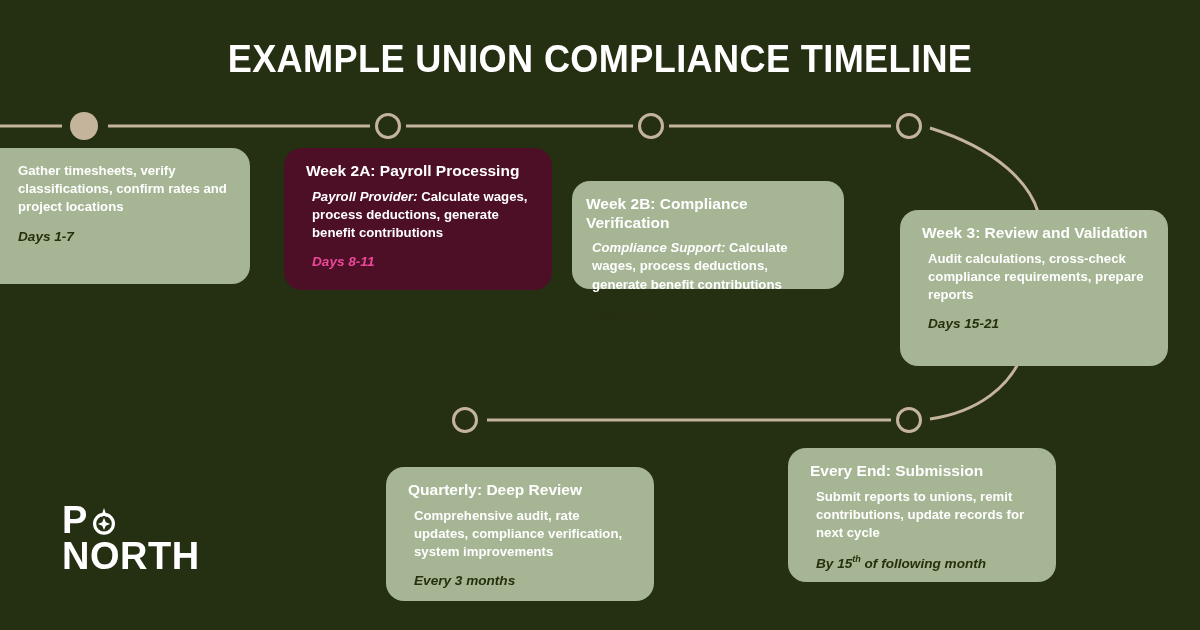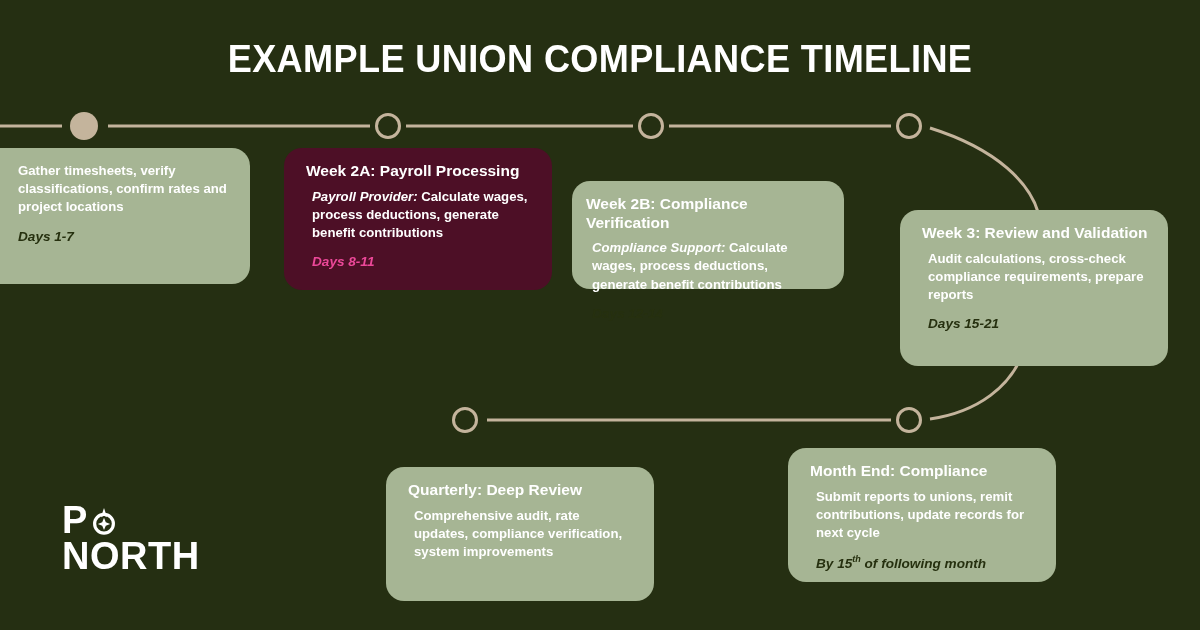--- a/index.html
+++ b/index.html
@@ -191,24 +191,25 @@
     </div>
     <div class="c-when">Days 15-21</div>
   </div>
 
   <div class="card green" id="card-quarterly">
     <div class="c-title">Quarterly: Deep Review</div>
     <div class="c-body">
       <span class="lead"></span>
       <span>Comprehensive audit, rate updates, compliance verification, system improvements</span>
     </div>
+    <div class="c-when">Every 3 months</div>
   </div>
 
   <div class="card green" id="card-monthend">
-    <div class="c-title">Month End: Compliance</div>
+    <div class="c-title">Every End: Submission</div>
     <div class="c-body">
       <span class="lead"></span>
       <span>Submit reports to unions, remit contributions, update records for next cycle</span>
     </div>
     <div class="c-when"><span>By 15</span><sup>th</sup><span> of following month</span></div>
   </div>
 
   <div class="logo">
     <div class="logo-line">
       <span>P</span>

